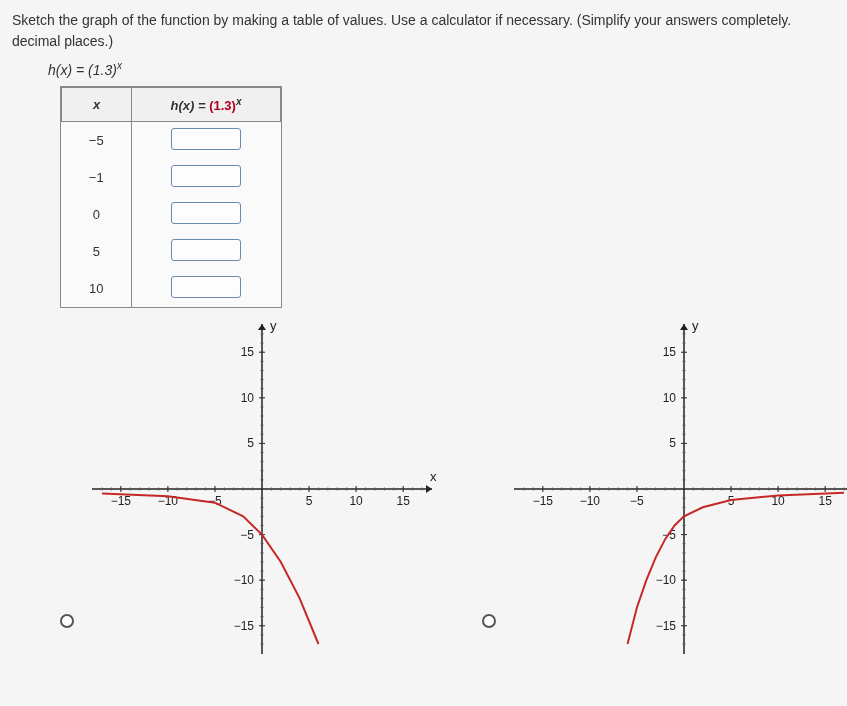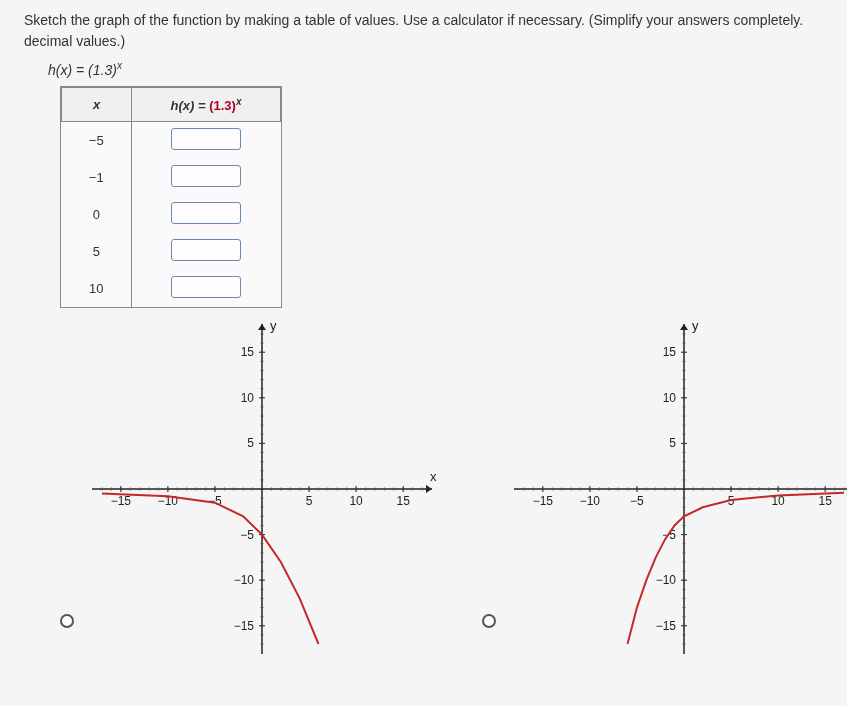--- a/index.html
+++ b/index.html
@@ -7,21 +7,21 @@
       font-family: Arial, Helvetica, sans-serif;
       font-size: 14px;
       color: #333;
       background: #f5f5f5;
       width: 847px;
       height: 706px;
       overflow: hidden;
       position: relative;
     }
     .question-text {
-      padding: 10px 8px 4px 24px;
+      padding: 10px 8px 4px 12px;
       line-height: 1.5;
       font-size: 14px;
     }
     .formula {
       padding: 4px 8px 8px 48px;
       font-style: italic;
       font-size: 14px;
     }
     .sup { vertical-align: super; font-size: 10px; font-style: italic; }
     .bold-red { color: #b00020; font-weight: bold; font-style: normal;}
@@ -79,21 +79,21 @@
     .tick-label { font-size: 12px; fill: #222; font-family: Arial; }
     .tick { stroke: #222; stroke-width: 1; }
     .axis-line { stroke: #222; stroke-width: 1.5; }
     .curve { stroke: #c62828; stroke-width: 2; fill: none; }
   </style>
 </head>
 <body>
 
 <div class="question-text">
   <span>Sketch the graph of the function by making a table of values. Use a calculator if necessary. (Simplify your answers completely.</span><br>
-  <span>decimal values.)</span>
+  <span>decimal places.)</span>
 </div>
 
 <div class="formula">
   <span>h(x) = </span><span>(1.3)</span><span class="sup">x</span>
 </div>
 
 <div class="table-wrap">
   <table>
     <thead>
       <tr>

